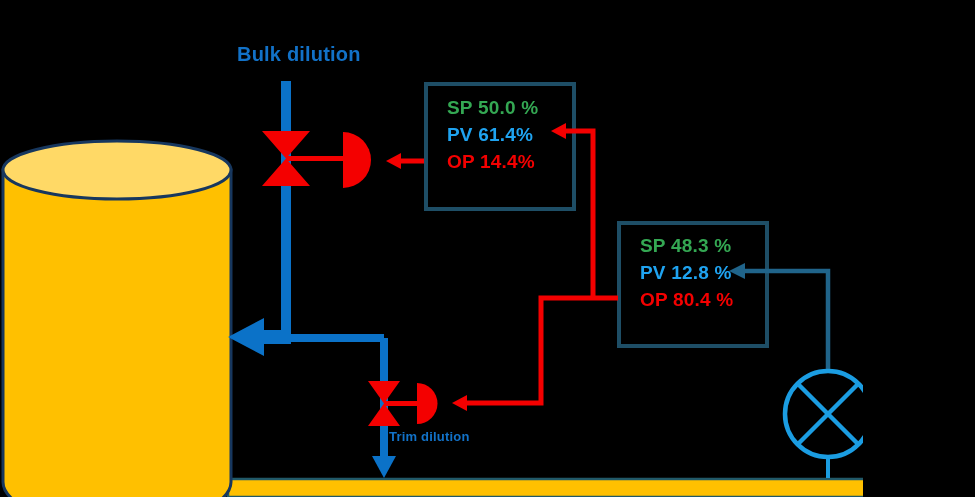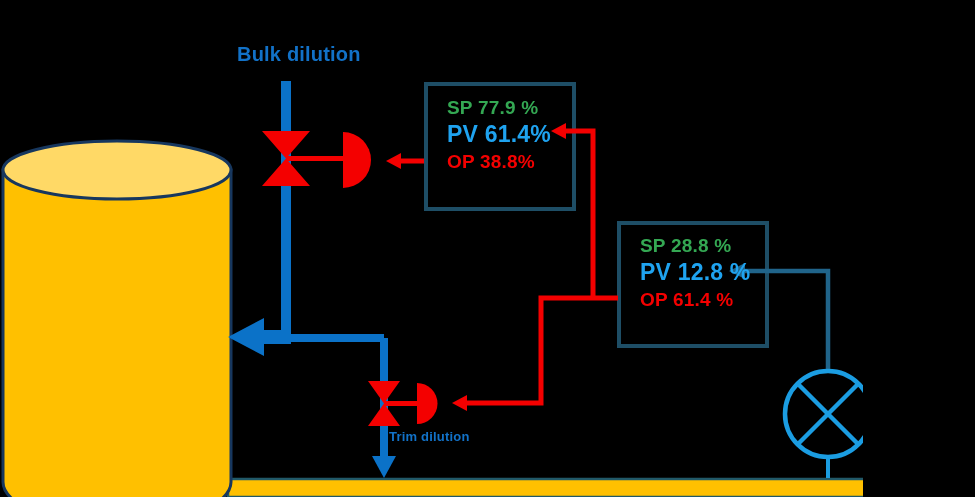--- a/index.html
+++ b/index.html
@@ -14,21 +14,21 @@
   }
   .canvas svg { position: absolute; left: 0; top: 0; }
   .txt {
     position: absolute;
     font-weight: bold;
     white-space: nowrap;
     letter-spacing: 0.2px;
   }
   .pipe-label { color: #1272C8; font-size: 20px; }
   .sp { color: #34A853; font-size: 19px; }
-  .pv { color: #1FA3F0; font-size: 23px; }
+  .pv { color: #1FA3F0; font-size: 19px; }
   .op { color: #F40000; font-size: 19px; }
   .faceplate-line { line-height: 27px; }
 </style>
 </head>
 <body>
 
 <div class="canvas">
 
   <svg width="975" height="497" viewBox="0 0 975 497">
 
@@ -82,24 +82,24 @@
       <line x1="798" y1="348" x2="858" y2="408"></line>
       <line x1="858" y1="348" x2="798" y2="408"></line>
     </g>
   </svg>
 
   <div class="txt pipe-label" style="left:237px; top:7px;">Bulk dilution</div>
 
   <div class="txt pipe-label" style="left:389px; top:393px; font-size:13px;">Trim dilution</div>
 
   <div style="position:absolute; left:447px; top:58px;">
-    <div class="txt sp faceplate-line" style="position:static;">SP 77.9 %</div>
+    <div class="txt sp faceplate-line" style="position:static;">SP 50.0 %</div>
     <div class="txt pv faceplate-line" style="position:static;">PV 61.4%</div>
-    <div class="txt op faceplate-line" style="position:static;">OP 38.8%</div>
+    <div class="txt op faceplate-line" style="position:static;">OP 14.4%</div>
   </div>
 
   <div style="position:absolute; left:640px; top:196px;">
-    <div class="txt sp faceplate-line" style="position:static;">SP 28.8 %</div>
+    <div class="txt sp faceplate-line" style="position:static;">SP 48.3 %</div>
     <div class="txt pv faceplate-line" style="position:static;">PV 12.8 %</div>
-    <div class="txt op faceplate-line" style="position:static;">OP 61.4 %</div>
+    <div class="txt op faceplate-line" style="position:static;">OP 80.4 %</div>
   </div>
 
 </div>
 
 </body></html>

